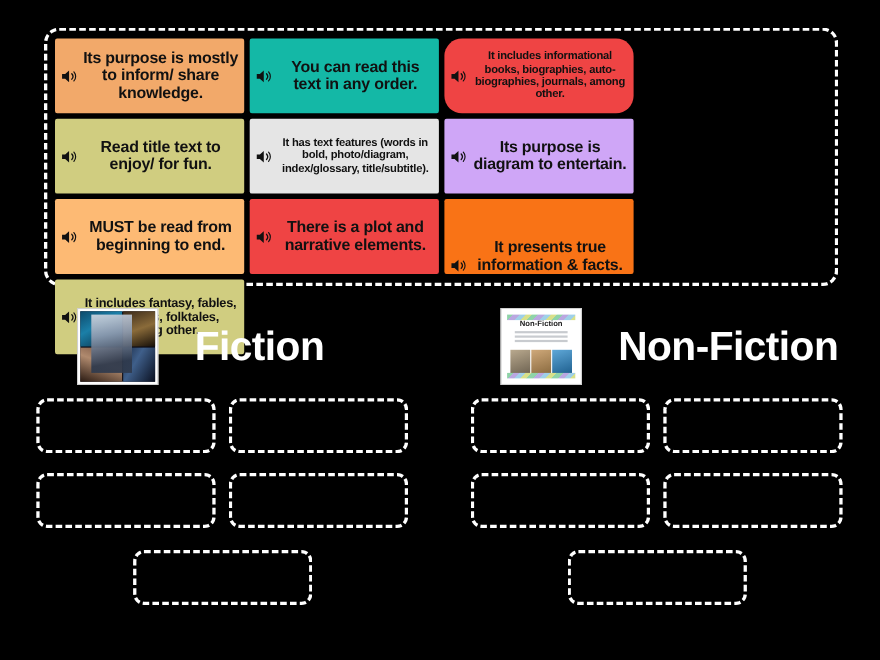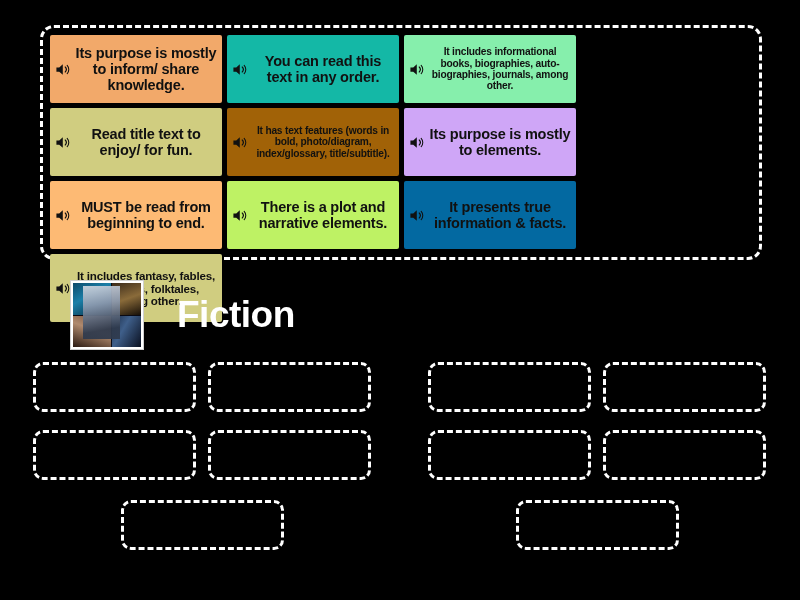--- a/index.html
+++ b/index.html
@@ -183,81 +183,81 @@
         <div class="tile" style="background: #14b8a6;">
           <span class="spk">
             <svg viewBox="0 0 24 20" width="17" height="15" aria-hidden="true">
               <path d="M2 7h4l5-4.5v15L6 13H2z" fill="#111"></path>
               <path d="M14.5 6.5a5.2 5.2 0 0 1 0 7" stroke="#111" stroke-width="1.7" fill="none" stroke-linecap="round"></path>
               <path d="M17.2 4.2a8.6 8.6 0 0 1 0 11.6" stroke="#111" stroke-width="1.5" fill="none" stroke-linecap="round"></path>
             </svg>
           </span>
           <span class="txt big">You can read this text in any order.</span>
         </div>
-        <div class="tile" style="background: #86efac;">
+        <div class="tile" style="background: #ef4444; border-radius: 16px;">
           <span class="spk">
             <svg viewBox="0 0 24 20" width="17" height="15" aria-hidden="true">
               <path d="M2 7h4l5-4.5v15L6 13H2z" fill="#111"></path>
               <path d="M14.5 6.5a5.2 5.2 0 0 1 0 7" stroke="#111" stroke-width="1.7" fill="none" stroke-linecap="round"></path>
               <path d="M17.2 4.2a8.6 8.6 0 0 1 0 11.6" stroke="#111" stroke-width="1.5" fill="none" stroke-linecap="round"></path>
             </svg>
           </span>
           <span class="txt small">It includes informational books, biographies, auto-biographies, journals, among other.</span>
         </div>
         <div class="tile" style="background: rgb(208, 205, 128);">
           <span class="spk">
             <svg viewBox="0 0 24 20" width="17" height="15" aria-hidden="true">
               <path d="M2 7h4l5-4.5v15L6 13H2z" fill="#111"></path>
               <path d="M14.5 6.5a5.2 5.2 0 0 1 0 7" stroke="#111" stroke-width="1.7" fill="none" stroke-linecap="round"></path>
               <path d="M17.2 4.2a8.6 8.6 0 0 1 0 11.6" stroke="#111" stroke-width="1.5" fill="none" stroke-linecap="round"></path>
             </svg>
           </span>
           <span class="txt big">Read title text to enjoy/ for fun.</span>
         </div>
-        <div class="tile" style="background: #a16207;">
+        <div class="tile" style="background: #e5e5e5;">
           <span class="spk">
             <svg viewBox="0 0 24 20" width="17" height="15" aria-hidden="true">
               <path d="M2 7h4l5-4.5v15L6 13H2z" fill="#111"></path>
               <path d="M14.5 6.5a5.2 5.2 0 0 1 0 7" stroke="#111" stroke-width="1.7" fill="none" stroke-linecap="round"></path>
               <path d="M17.2 4.2a8.6 8.6 0 0 1 0 11.6" stroke="#111" stroke-width="1.5" fill="none" stroke-linecap="round"></path>
             </svg>
           </span>
           <span class="txt small">It has text features (words in bold, photo/diagram, index/glossary, title/subtitle).</span>
         </div>
         <div class="tile" style="background: rgb(207, 166, 247);">
           <span class="spk">
             <svg viewBox="0 0 24 20" width="17" height="15" aria-hidden="true">
               <path d="M2 7h4l5-4.5v15L6 13H2z" fill="#111"></path>
               <path d="M14.5 6.5a5.2 5.2 0 0 1 0 7" stroke="#111" stroke-width="1.7" fill="none" stroke-linecap="round"></path>
               <path d="M17.2 4.2a8.6 8.6 0 0 1 0 11.6" stroke="#111" stroke-width="1.5" fill="none" stroke-linecap="round"></path>
             </svg>
           </span>
-          <span class="txt big">Its purpose is mostly to elements.</span>
+          <span class="txt big">Its purpose is diagram to entertain.</span>
         </div>
         <div class="tile" style="background: #fdba74;">
           <span class="spk">
             <svg viewBox="0 0 24 20" width="17" height="15" aria-hidden="true">
               <path d="M2 7h4l5-4.5v15L6 13H2z" fill="#111"></path>
               <path d="M14.5 6.5a5.2 5.2 0 0 1 0 7" stroke="#111" stroke-width="1.7" fill="none" stroke-linecap="round"></path>
               <path d="M17.2 4.2a8.6 8.6 0 0 1 0 11.6" stroke="#111" stroke-width="1.5" fill="none" stroke-linecap="round"></path>
             </svg>
           </span>
           <span class="txt big">MUST be read from beginning to end.</span>
         </div>
-        <div class="tile" style="background: #bef264;">
+        <div class="tile" style="background: #ef4444;">
           <span class="spk">
             <svg viewBox="0 0 24 20" width="17" height="15" aria-hidden="true">
               <path d="M2 7h4l5-4.5v15L6 13H2z" fill="#111"></path>
               <path d="M14.5 6.5a5.2 5.2 0 0 1 0 7" stroke="#111" stroke-width="1.7" fill="none" stroke-linecap="round"></path>
               <path d="M17.2 4.2a8.6 8.6 0 0 1 0 11.6" stroke="#111" stroke-width="1.5" fill="none" stroke-linecap="round"></path>
             </svg>
           </span>
           <span class="txt big">There is a plot and narrative elements.</span>
         </div>
-        <div class="tile" style="background: #0369a1;">
+        <div class="tile" style="background: #f97316; align-items: flex-end;">
           <span class="spk">
             <svg viewBox="0 0 24 20" width="17" height="15" aria-hidden="true">
               <path d="M2 7h4l5-4.5v15L6 13H2z" fill="#111"></path>
               <path d="M14.5 6.5a5.2 5.2 0 0 1 0 7" stroke="#111" stroke-width="1.7" fill="none" stroke-linecap="round"></path>
               <path d="M17.2 4.2a8.6 8.6 0 0 1 0 11.6" stroke="#111" stroke-width="1.5" fill="none" stroke-linecap="round"></path>
             </svg>
           </span>
           <span class="txt big">It presents true information &amp; facts.</span>
         </div>
         <div class="tile" style="background: rgb(208, 205, 128);">
@@ -279,20 +279,36 @@
         <div class="c1"></div>
           <div class="c3"></div>
           <div class="c2"></div>
           <div class="c4"></div>
         <div class="ov"></div>
       </div>
     </div>
     <div class="cat-label">Fiction</div>
   </div>
 
+  <div class="cat cat-right">
+    <div class="cat-thumb">
+      <div class="poster">
+        <div class="pt">Non-Fiction</div>
+        <div class="pl"></div>
+          <div class="pl"></div>
+          <div class="pl"></div>
+        <div class="prow">
+          <div class="p1"></div>
+          <div class="p2"></div>
+          <div class="p3"></div>
+        </div>
+      </div>
+    </div>
+    <div class="cat-label">Non-Fiction</div>
+  </div>
 
   <div id="slots">
       <div class="slot" style="left: 33px; top: 362px; width: 163px; height: 50px;"></div>
       <div class="slot" style="left: 208px; top: 362px; width: 163px; height: 50px;"></div>
       <div class="slot" style="left: 33px; top: 430px; width: 163px; height: 50px;"></div>
       <div class="slot" style="left: 208px; top: 430px; width: 163px; height: 50px;"></div>
       <div class="slot" style="left: 121px; top: 500px; width: 163px; height: 50px;"></div>
       <div class="slot" style="left: 428px; top: 362px; width: 163px; height: 50px;"></div>
       <div class="slot" style="left: 603px; top: 362px; width: 163px; height: 50px;"></div>
       <div class="slot" style="left: 428px; top: 430px; width: 163px; height: 50px;"></div>

